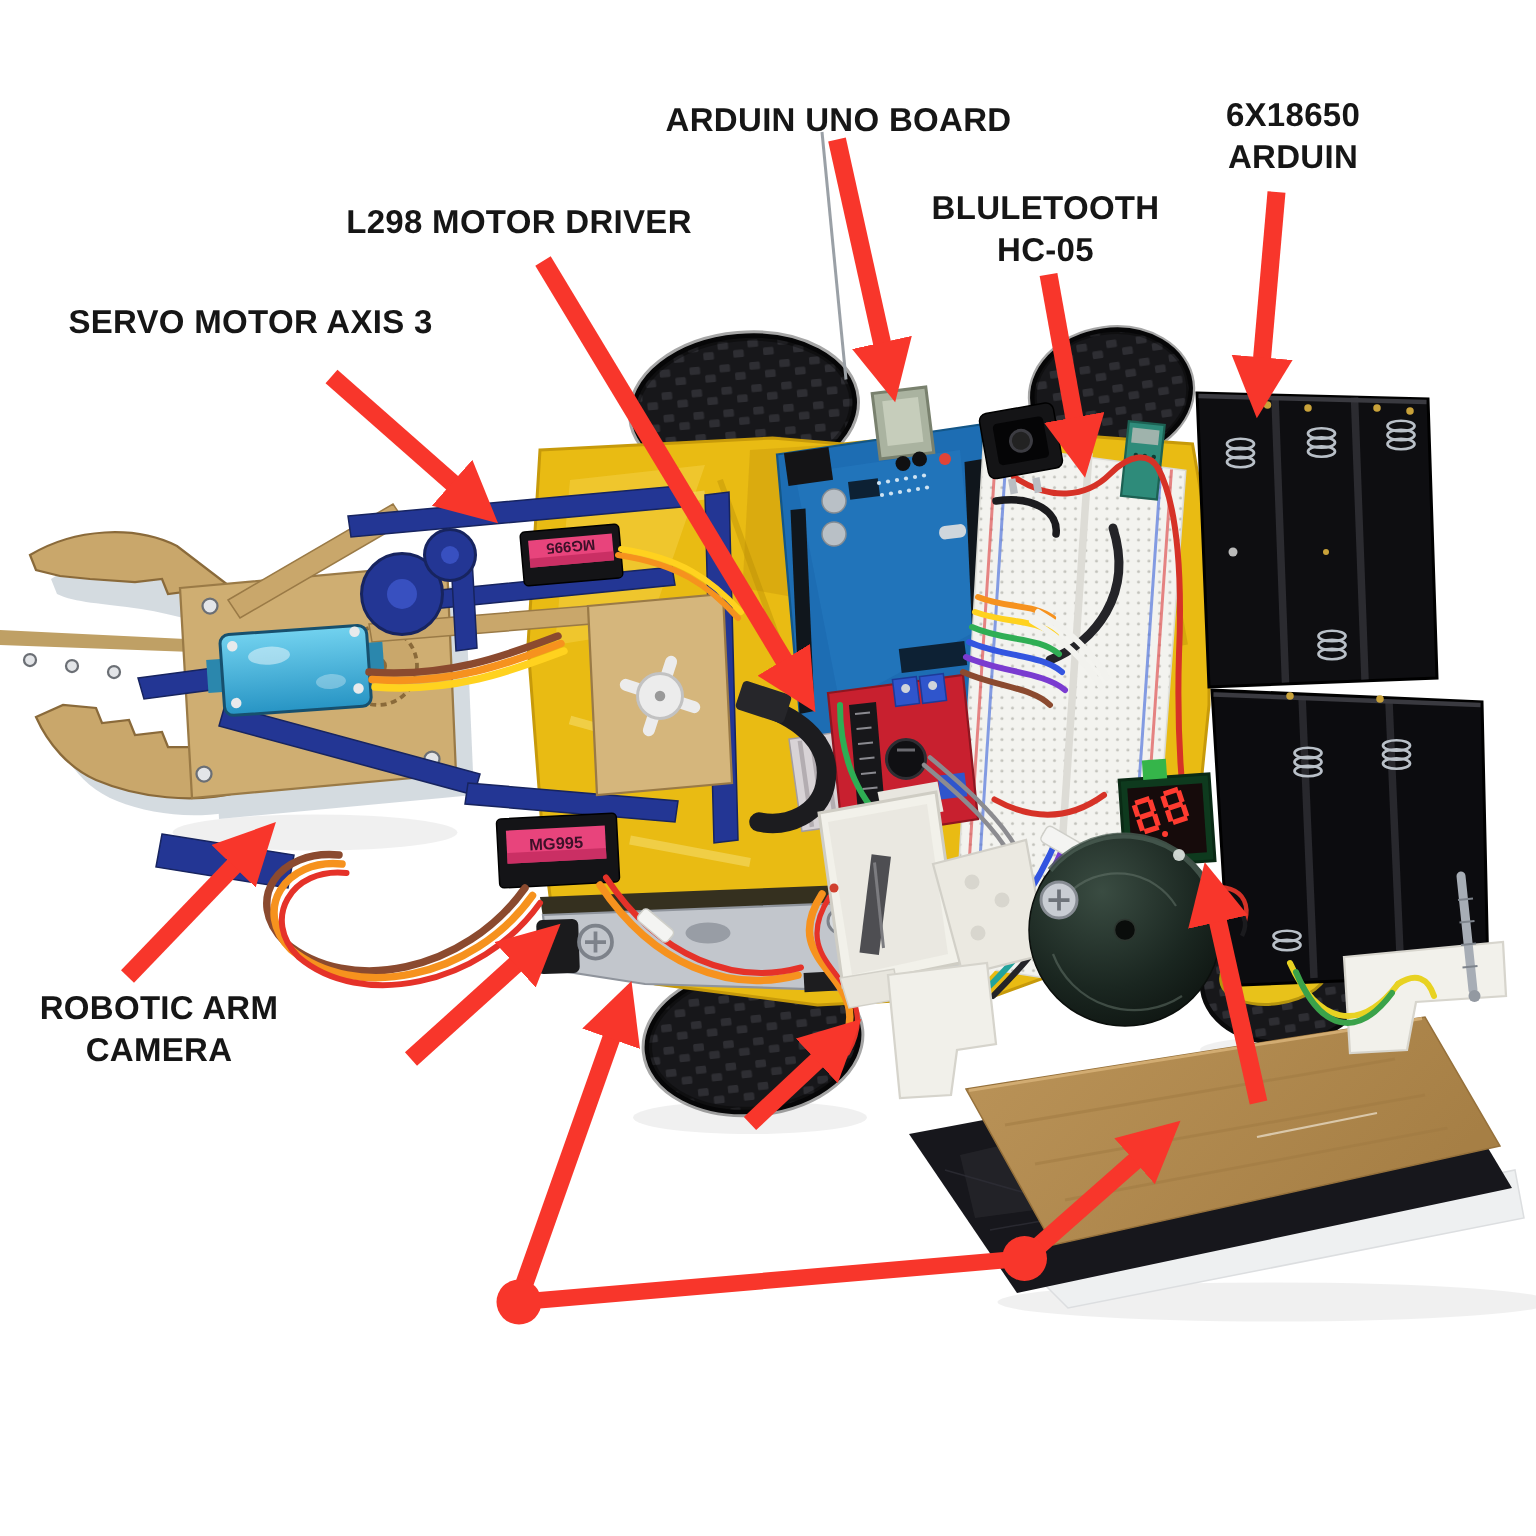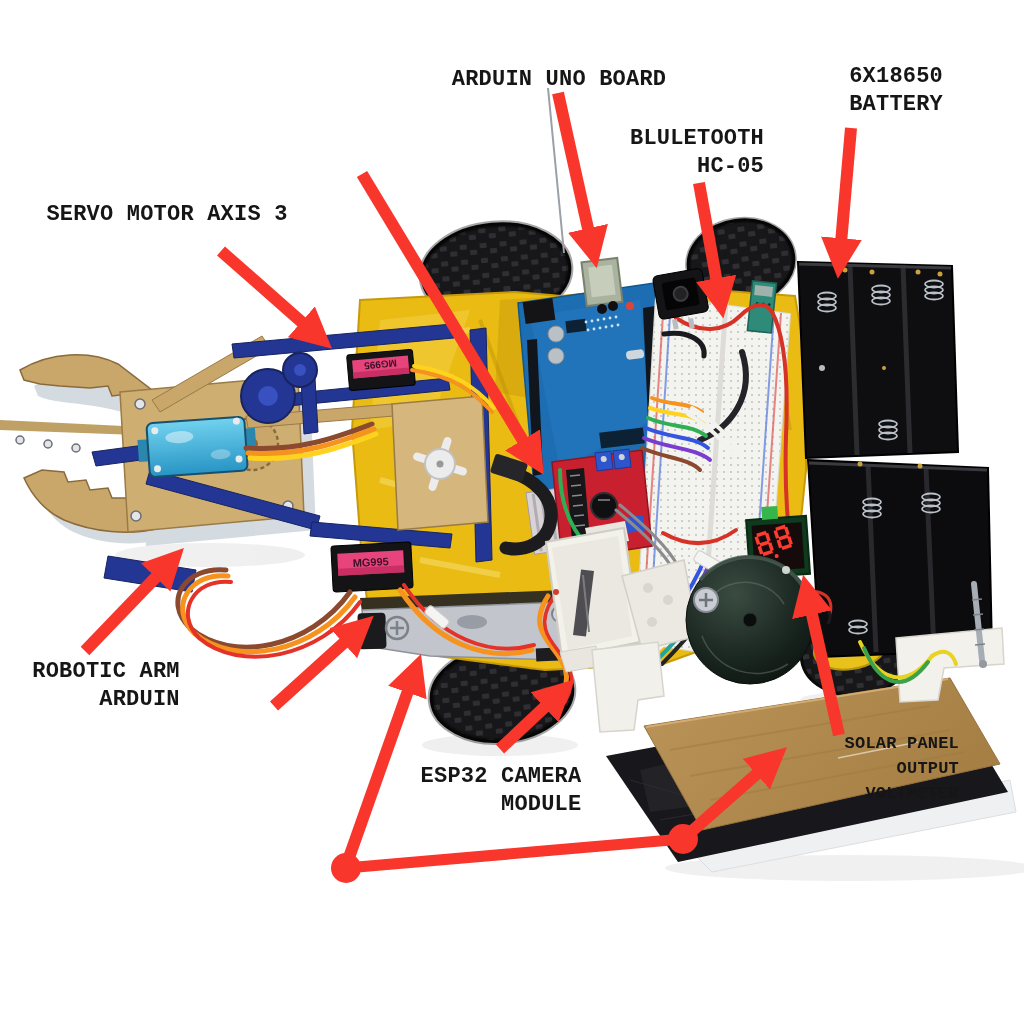--- a/index.html
+++ b/index.html
@@ -1,20 +1,20 @@
 <!DOCTYPE html>
 <html style="--arrow: #f8362b; --label: #161616; --background: #ffffff; --chassis_yellow: #e9bb13; --arduino_blue: #1d6db3; --driver_red: #c8202f; --arm_navy: #233694; --servo_cyan: #41b3da; --wood_tan: #c9a76b; --cardboard: #b48d55;"><head>
 <meta charset="utf-8">
 <style>
   html,body{margin:0;padding:0;background:#fff;}
   .stage{position:relative;width:1024px;height:1024px;background:var(--background,#fff);overflow:hidden;
          font-family:"Liberation Sans",sans-serif;}
   .scene{position:absolute;left:0;top:0;}
   .lbl{position:absolute;transform:translateX(-50%);font-weight:700;font-size:22px;line-height:28px;
-       color:var(--label,#161616);white-space:pre-line;text-align:right;letter-spacing:.2px;font-family:Liberation Mono, monospace;}
+       color:var(--label,#161616);white-space:pre-line;text-align:center;letter-spacing:.2px;}
   .lbl.small{font-size:17px;line-height:25px;}
   .ann{stroke:var(--arrow,#f8362b);}
   .ann-fill{fill:var(--arrow,#f8362b);}
 </style>
 </head>
 <body>
 
 <div class="stage">
 
 <svg class="scene" width="1024" height="1024" viewBox="0 0 1024 1024">
@@ -429,24 +429,21 @@
       <line x1="346" y1="866" x2="409" y2="688"></line>
       <line x1="683" y1="839" x2="760" y2="771"></line>
     </g>
     <line class="ann" x1="346" y1="868" x2="683" y2="839" stroke-width="11"></line>
     <circle class="ann-fill" cx="346" cy="868" r="15"></circle>
     <circle class="ann-fill" cx="683" cy="839" r="15"></circle>
   </g>
 </svg>
 
 <div class="lbl" style="left:559px;top:66px">ARDUIN UNO BOARD</div>
-<div class="lbl" style="left:862px;top:63px">6X18650 BATTERY</div>
+<div class="lbl" style="left:862px;top:63px">6X18650 ARDUIN</div>
+<div class="lbl" style="left:346px;top:134px">L298 MOTOR DRIVER</div>
 <div class="lbl" style="left:697px;top:125px">BLULETOOTH
 HC-05</div>
 <div class="lbl" style="left:167px;top:201px">SERVO MOTOR AXIS 3</div>
 <div class="lbl" style="left:106px;top:658px">ROBOTIC ARM
-ARDUIN</div>
-<div class="lbl" style="left:501px;top:763px">ESP32 CAMERA
-MODULE</div>
-<div class="lbl small" style="left:894px;top:731px">SOLAR PANEL
-OUTPUT VOLTMETER</div>
+CAMERA</div>
 
 </div>
 
 </body></html>

